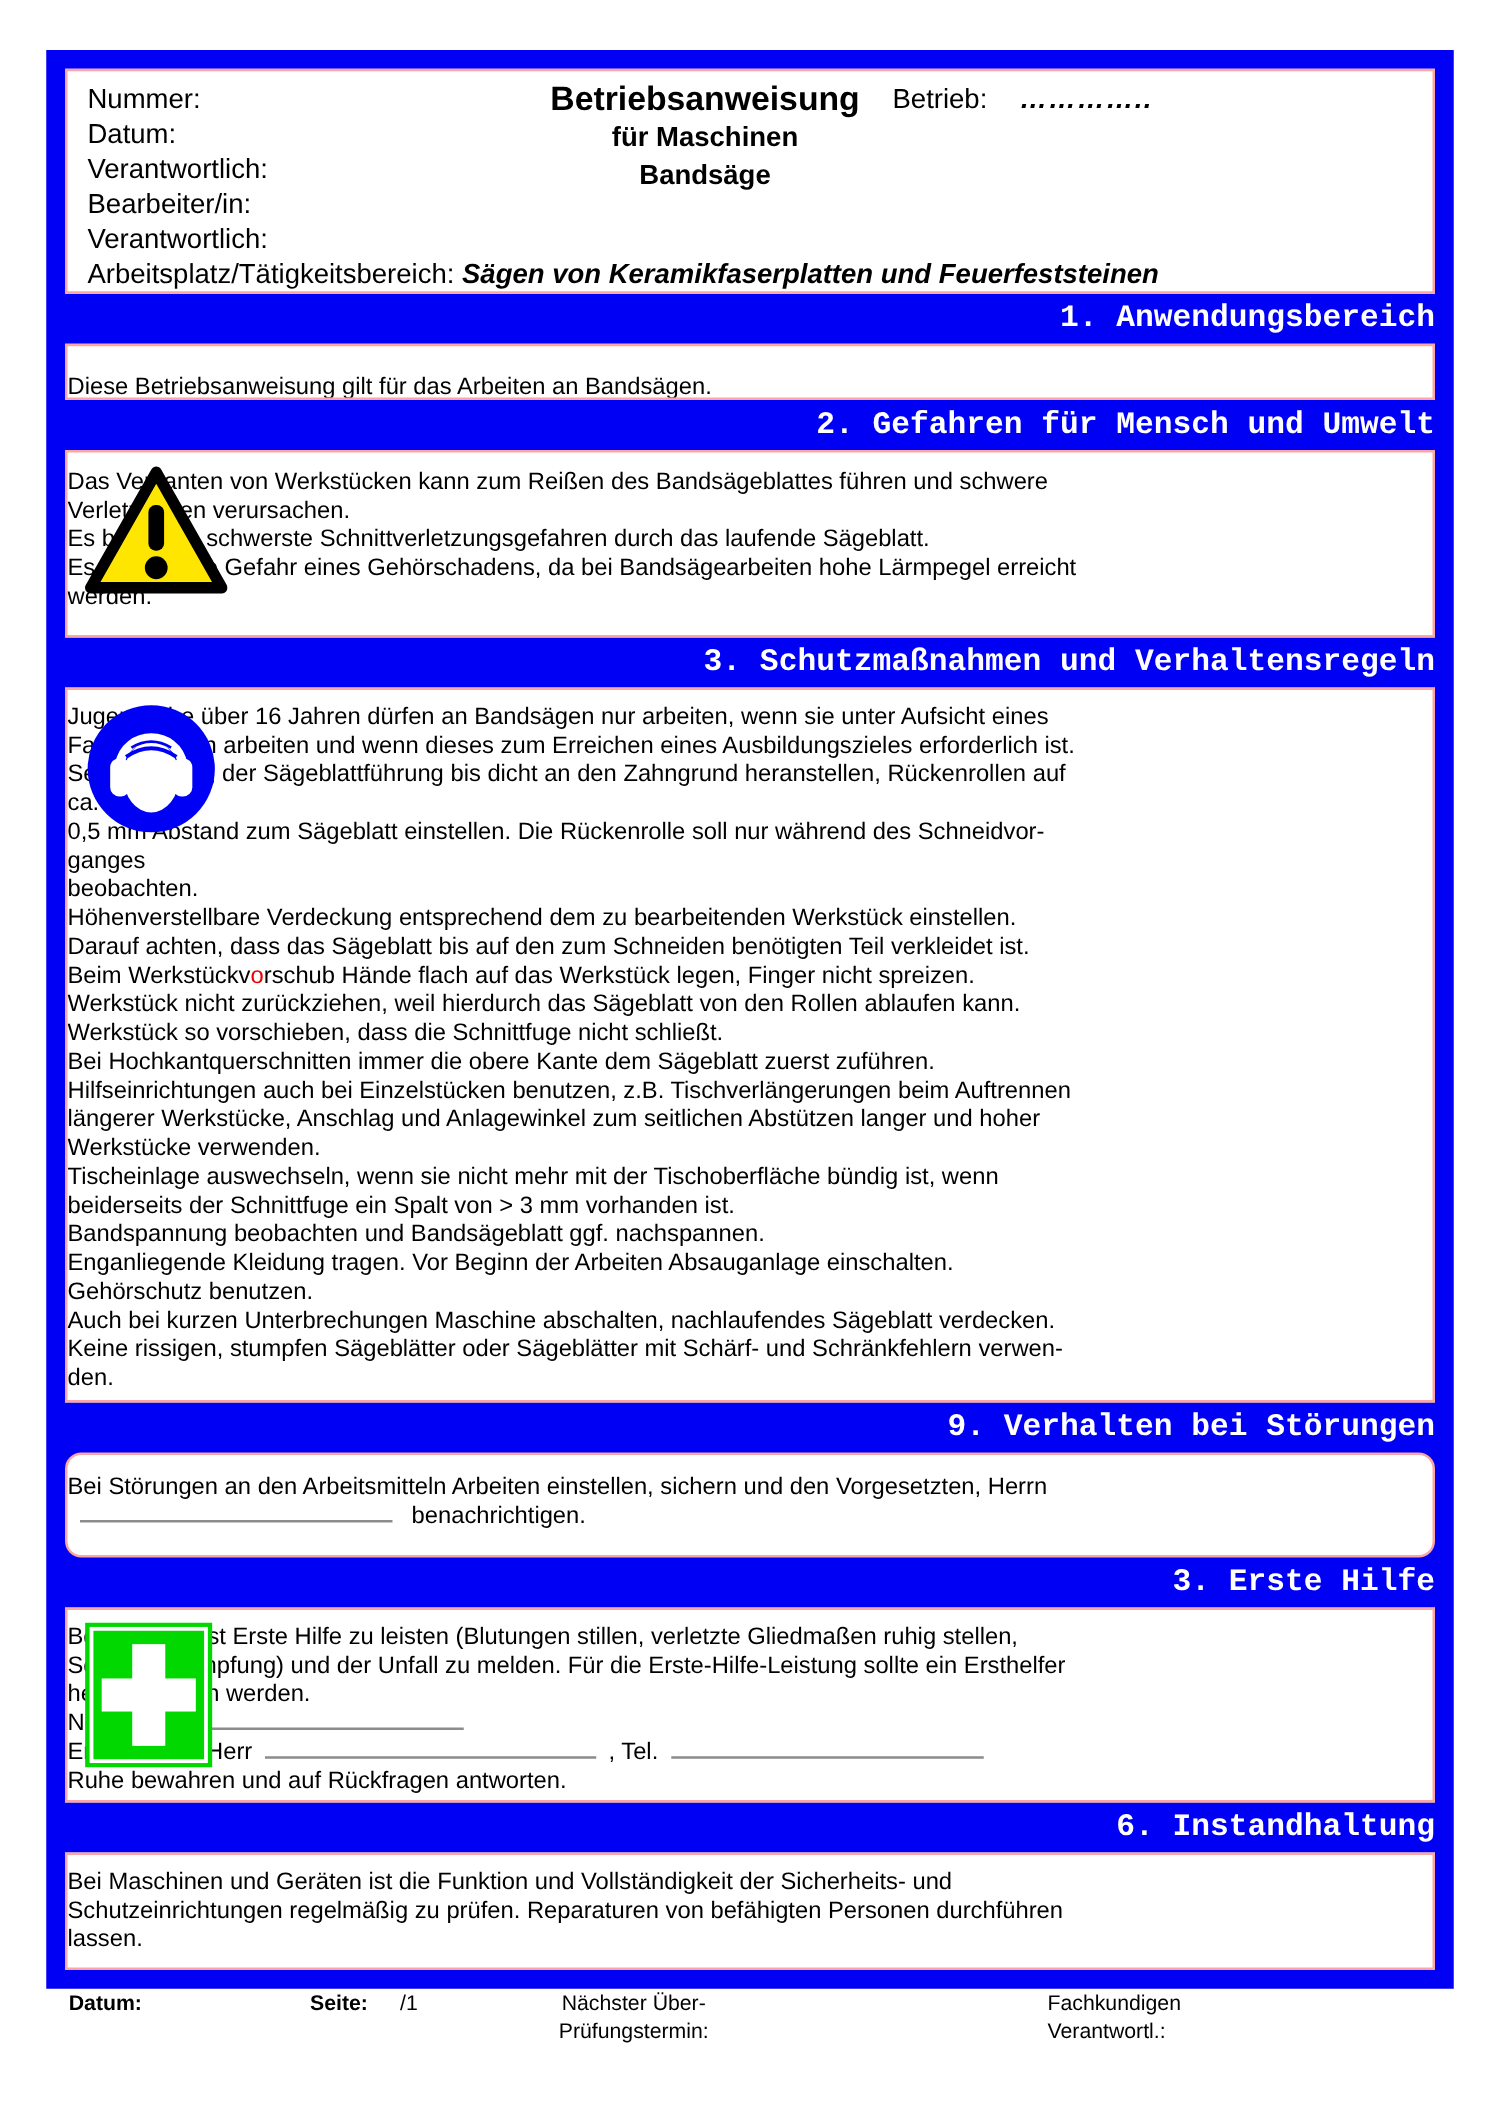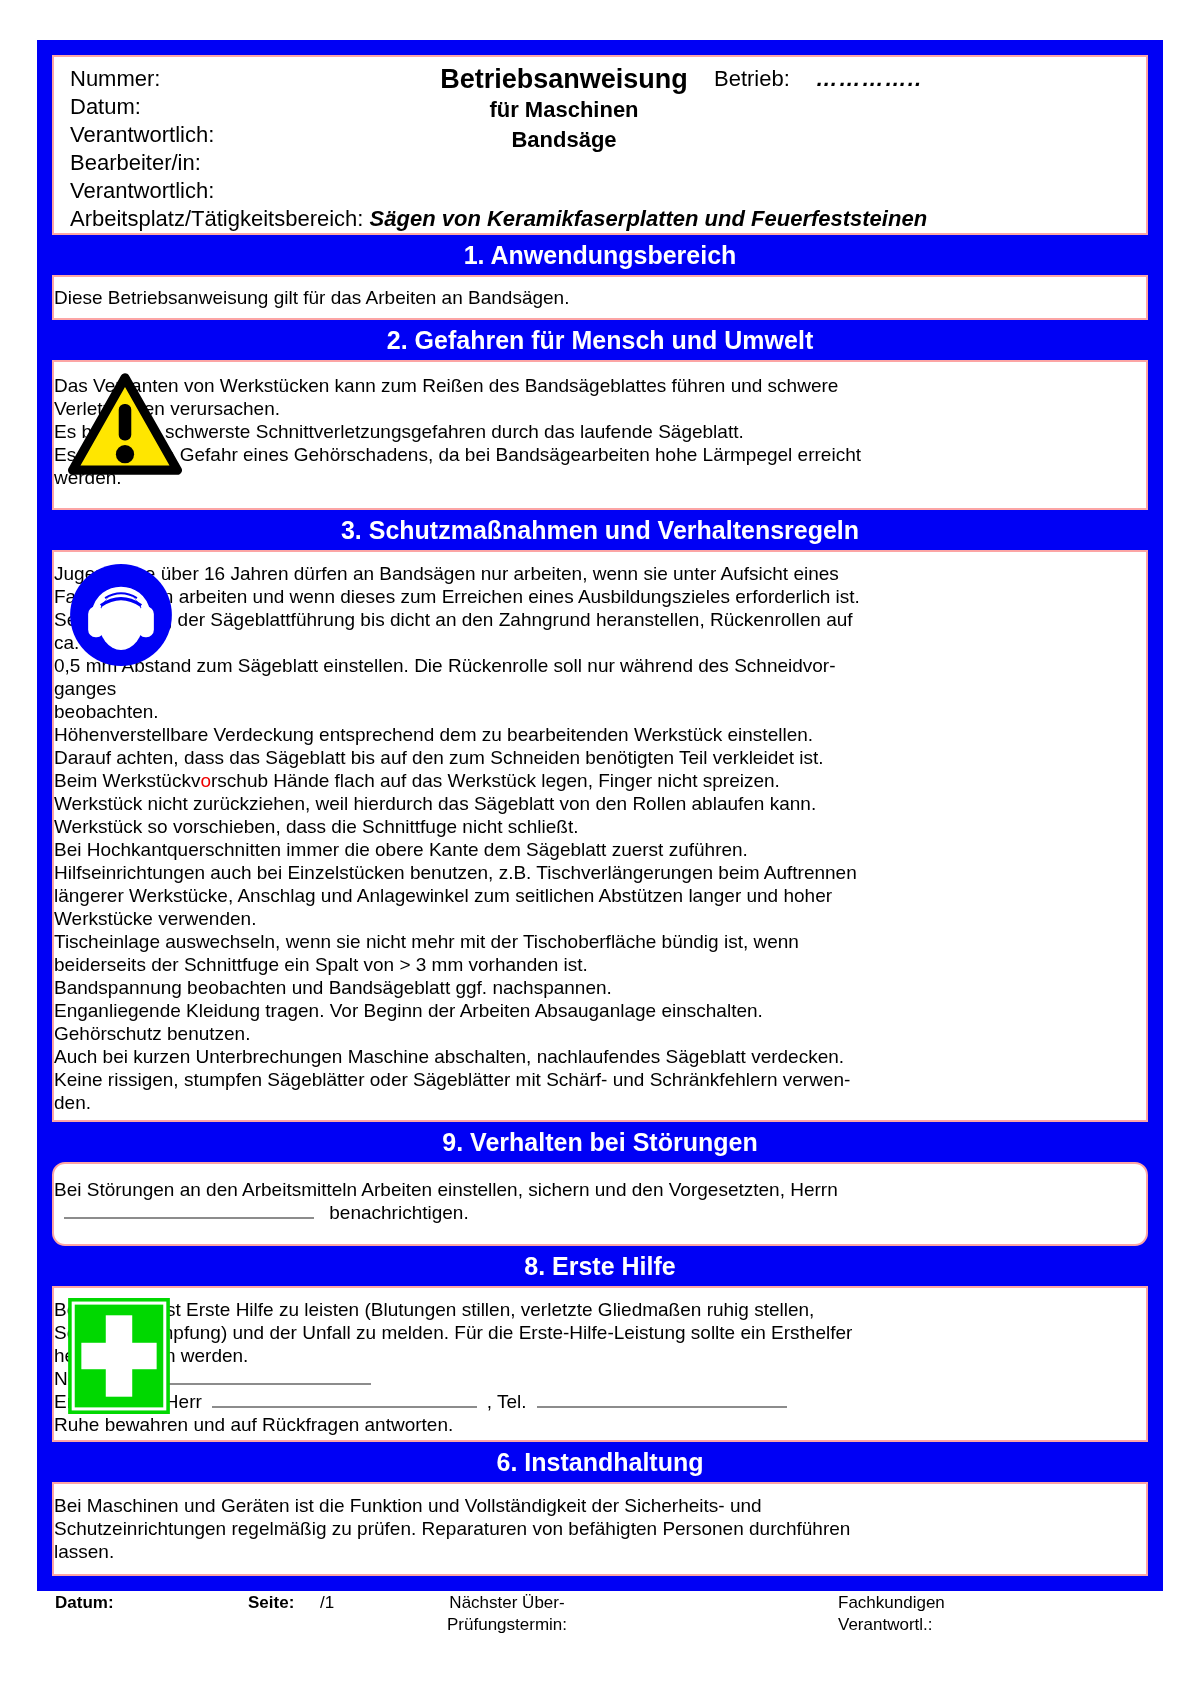--- a/index.html
+++ b/index.html
@@ -13,22 +13,22 @@
     background:#0000F5;padding:15px;box-sizing:border-box;
   }
   .box{
     background:#fff;border:2px solid #fca5a5;position:relative;
     font-size:19px;line-height:23px;overflow:hidden;
   }
   .box .textcol{padding:8px 18px 8px 0;}
   .indent{padding-left:128px;}
   .indent-sm{padding-left:115px;}
   .bar{
-    height:40px;line-height:40px;text-align:center;color:#fff;
-    font-weight:bold;font-size:25px;background:#0000F5;
+    height:40px;line-height:40px;text-align:right;color:#fff;
+    font-weight:bold;font-size:25px;background:#0000F5;font-family:Liberation Mono, monospace;
   }
   
   .header-box{padding:8px 14px 6px 16px;height:162px;box-sizing:content-box;}
   .hfield{font-size:22px;line-height:28px;}
   .hlast{font-size:22px;line-height:28px;white-space:nowrap;}
   .hlast b{font-style:italic;}
   .header-title{position:absolute;left:330px;top:6px;width:360px;text-align:center;}
   .ht1{font-size:27px;font-weight:bold;line-height:32px;}
   .ht2{font-size:22px;font-weight:bold;line-height:30px;}
   .betrieb{position:absolute;left:660px;top:10px;font-size:22px;white-space:nowrap;}
@@ -65,21 +65,21 @@
       <div class="ht2">für Maschinen</div>
       <div class="ht2">Bandsäge</div>
     </div>
     <div class="betrieb">
       <span>Betrieb:</span><span class="dots">…………..</span>
     </div>
   </div>
 
   <div class="bar">1. Anwendungsbereich</div>
   <div class="box" style="height:41px;">
-    <div class="textcol indent-sm" style="padding-top:9px;">
+    <div class="textcol indent-sm" style="padding-top:21px;">
         <div class="tline">Diese Betriebsanweisung gilt für das Arbeiten an Bandsägen.</div>
       </div>
   </div>
 
   <div class="bar">2. Gefahren für Mensch und Umwelt</div>
   <div class="box" style="height:146px;">
     <span class="icon-slot">
       <svg width="114" height="104" viewBox="0 0 100 91">
         <polygon points="50,5 96,86 4,86" fill="#FFE600" stroke="#000" stroke-width="8" stroke-linejoin="round"></polygon>
         <rect x="44.5" y="28" width="11" height="32" rx="5" fill="#000"></rect>
@@ -137,21 +137,21 @@
   </div>
 
   <div class="bar">9. Verhalten bei Störungen</div>
   <div class="box" style="height:80px;border-radius:13px;">
     <div class="textcol indent" style="padding-top:14px;">
         <div class="tline">Bei Störungen an den Arbeitsmitteln Arbeiten einstellen, sichern und den Vorgesetzten, Herrn</div>
         <div class="tline"><span class="blank" style="width: 250px;"></span><span> benachrichtigen.</span></div>
       </div>
   </div>
 
-  <div class="bar">8. Erste Hilfe</div>
+  <div class="bar">3. Erste Hilfe</div>
   <div class="box" style="height:152px;">
     <span class="icon-slot">
       <svg width="102" height="116" viewBox="0 0 100 114">
         <rect x="0" y="0" width="100" height="114" fill="#00D800"></rect>
         <rect x="5" y="5" width="90" height="104" fill="none" stroke="#fff" stroke-width="3"></rect>
         <rect x="37" y="17" width="26" height="80" fill="#fff"></rect>
         <rect x="13" y="44" width="74" height="26" fill="#fff"></rect>
       </svg>
     </span>
     <div class="textcol indent" style="padding-top:10px;">

